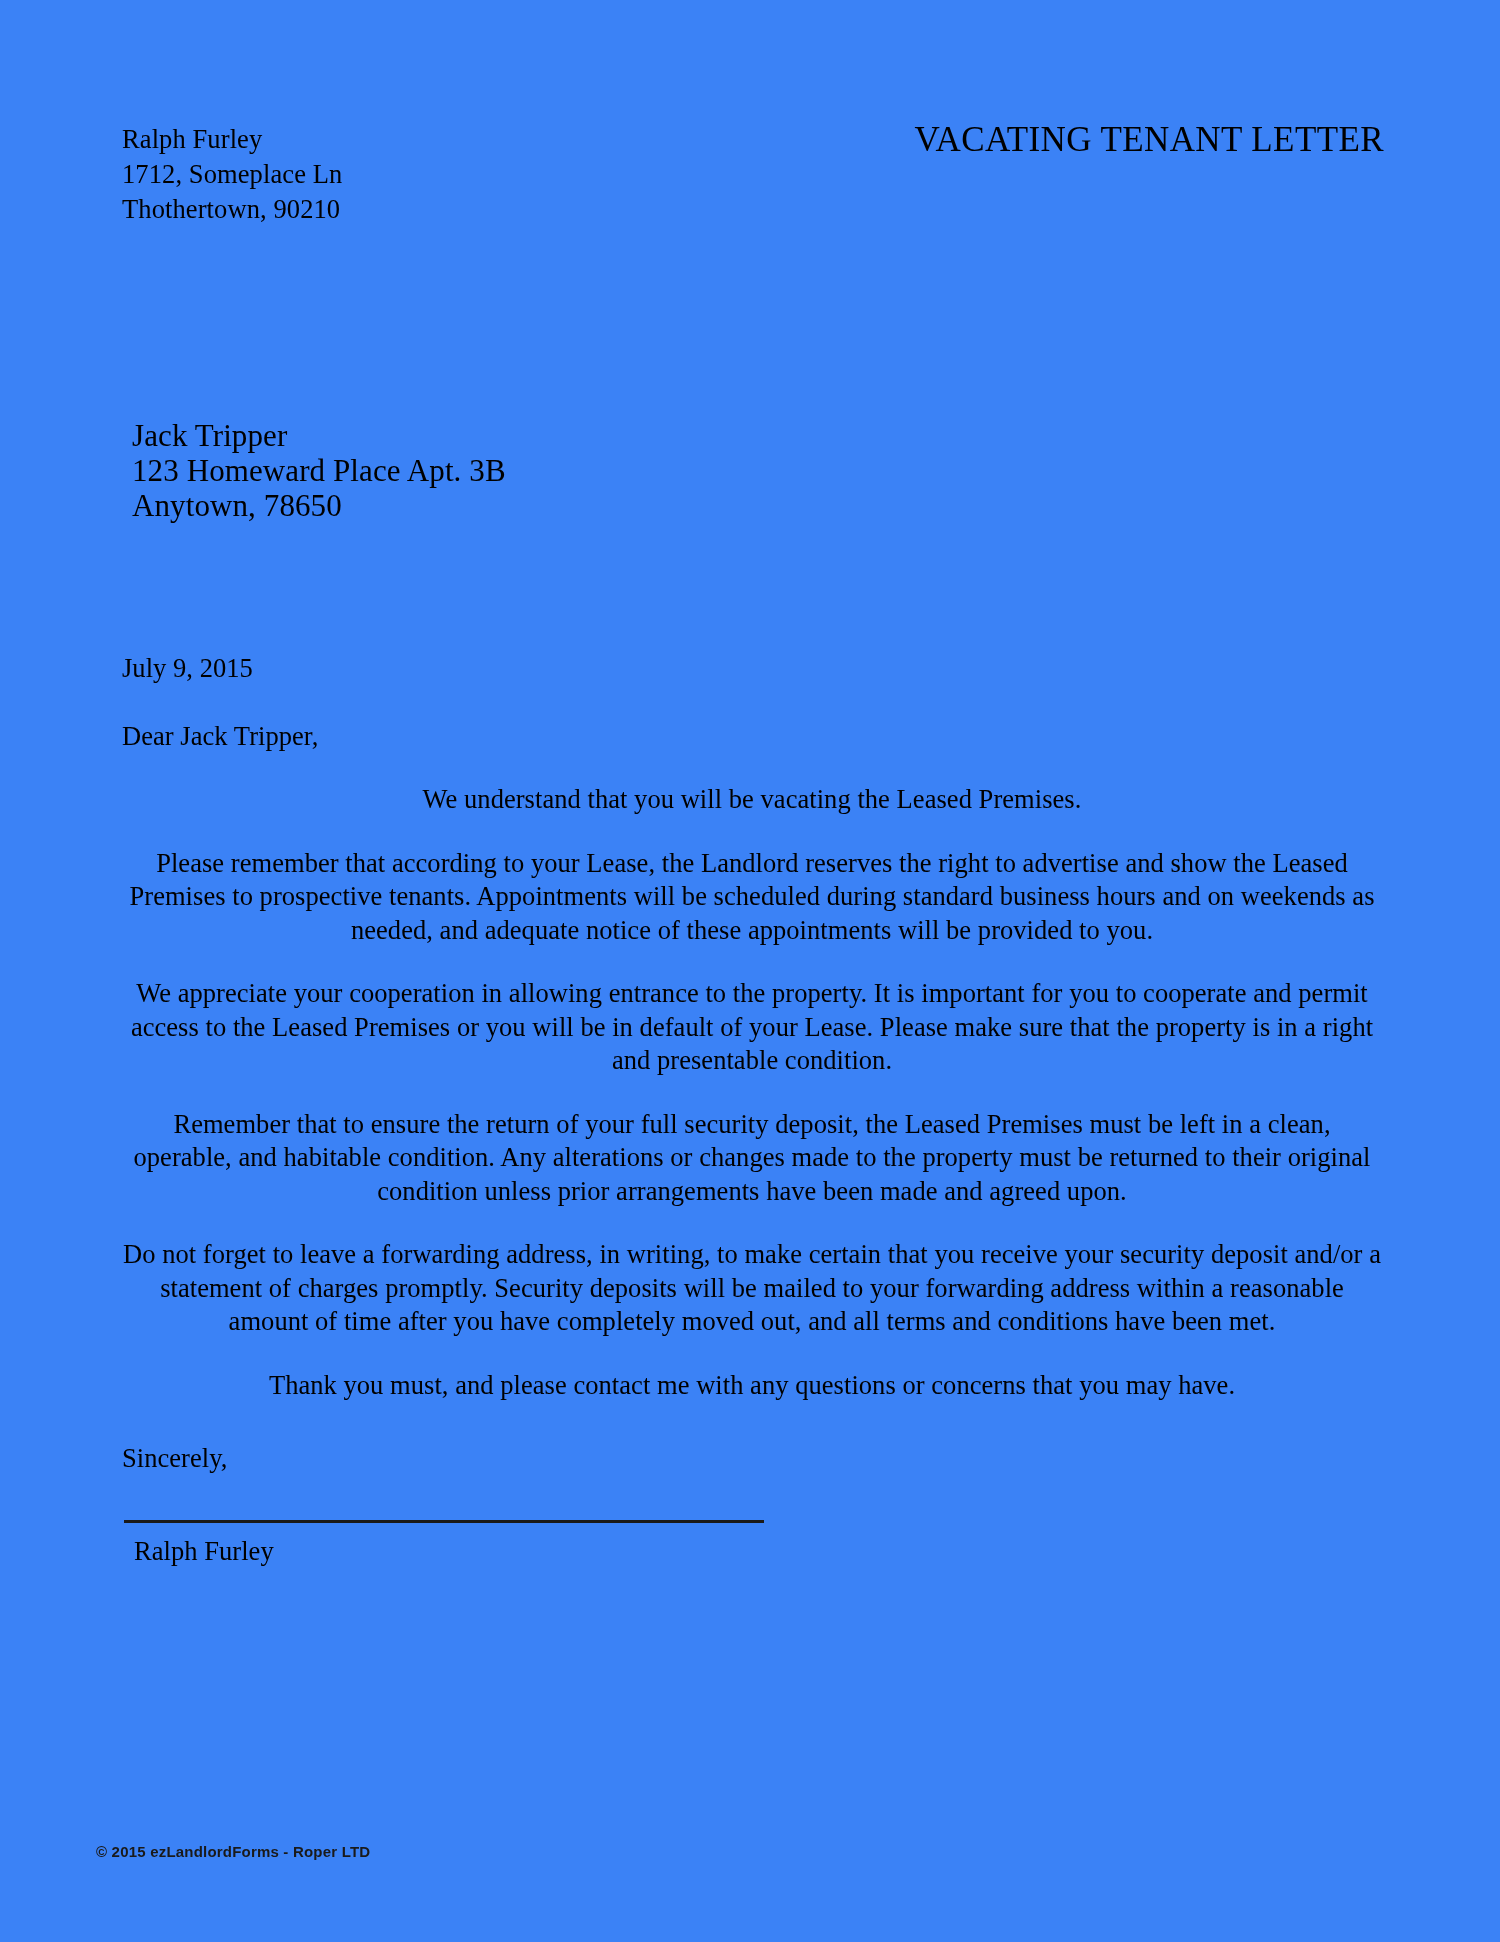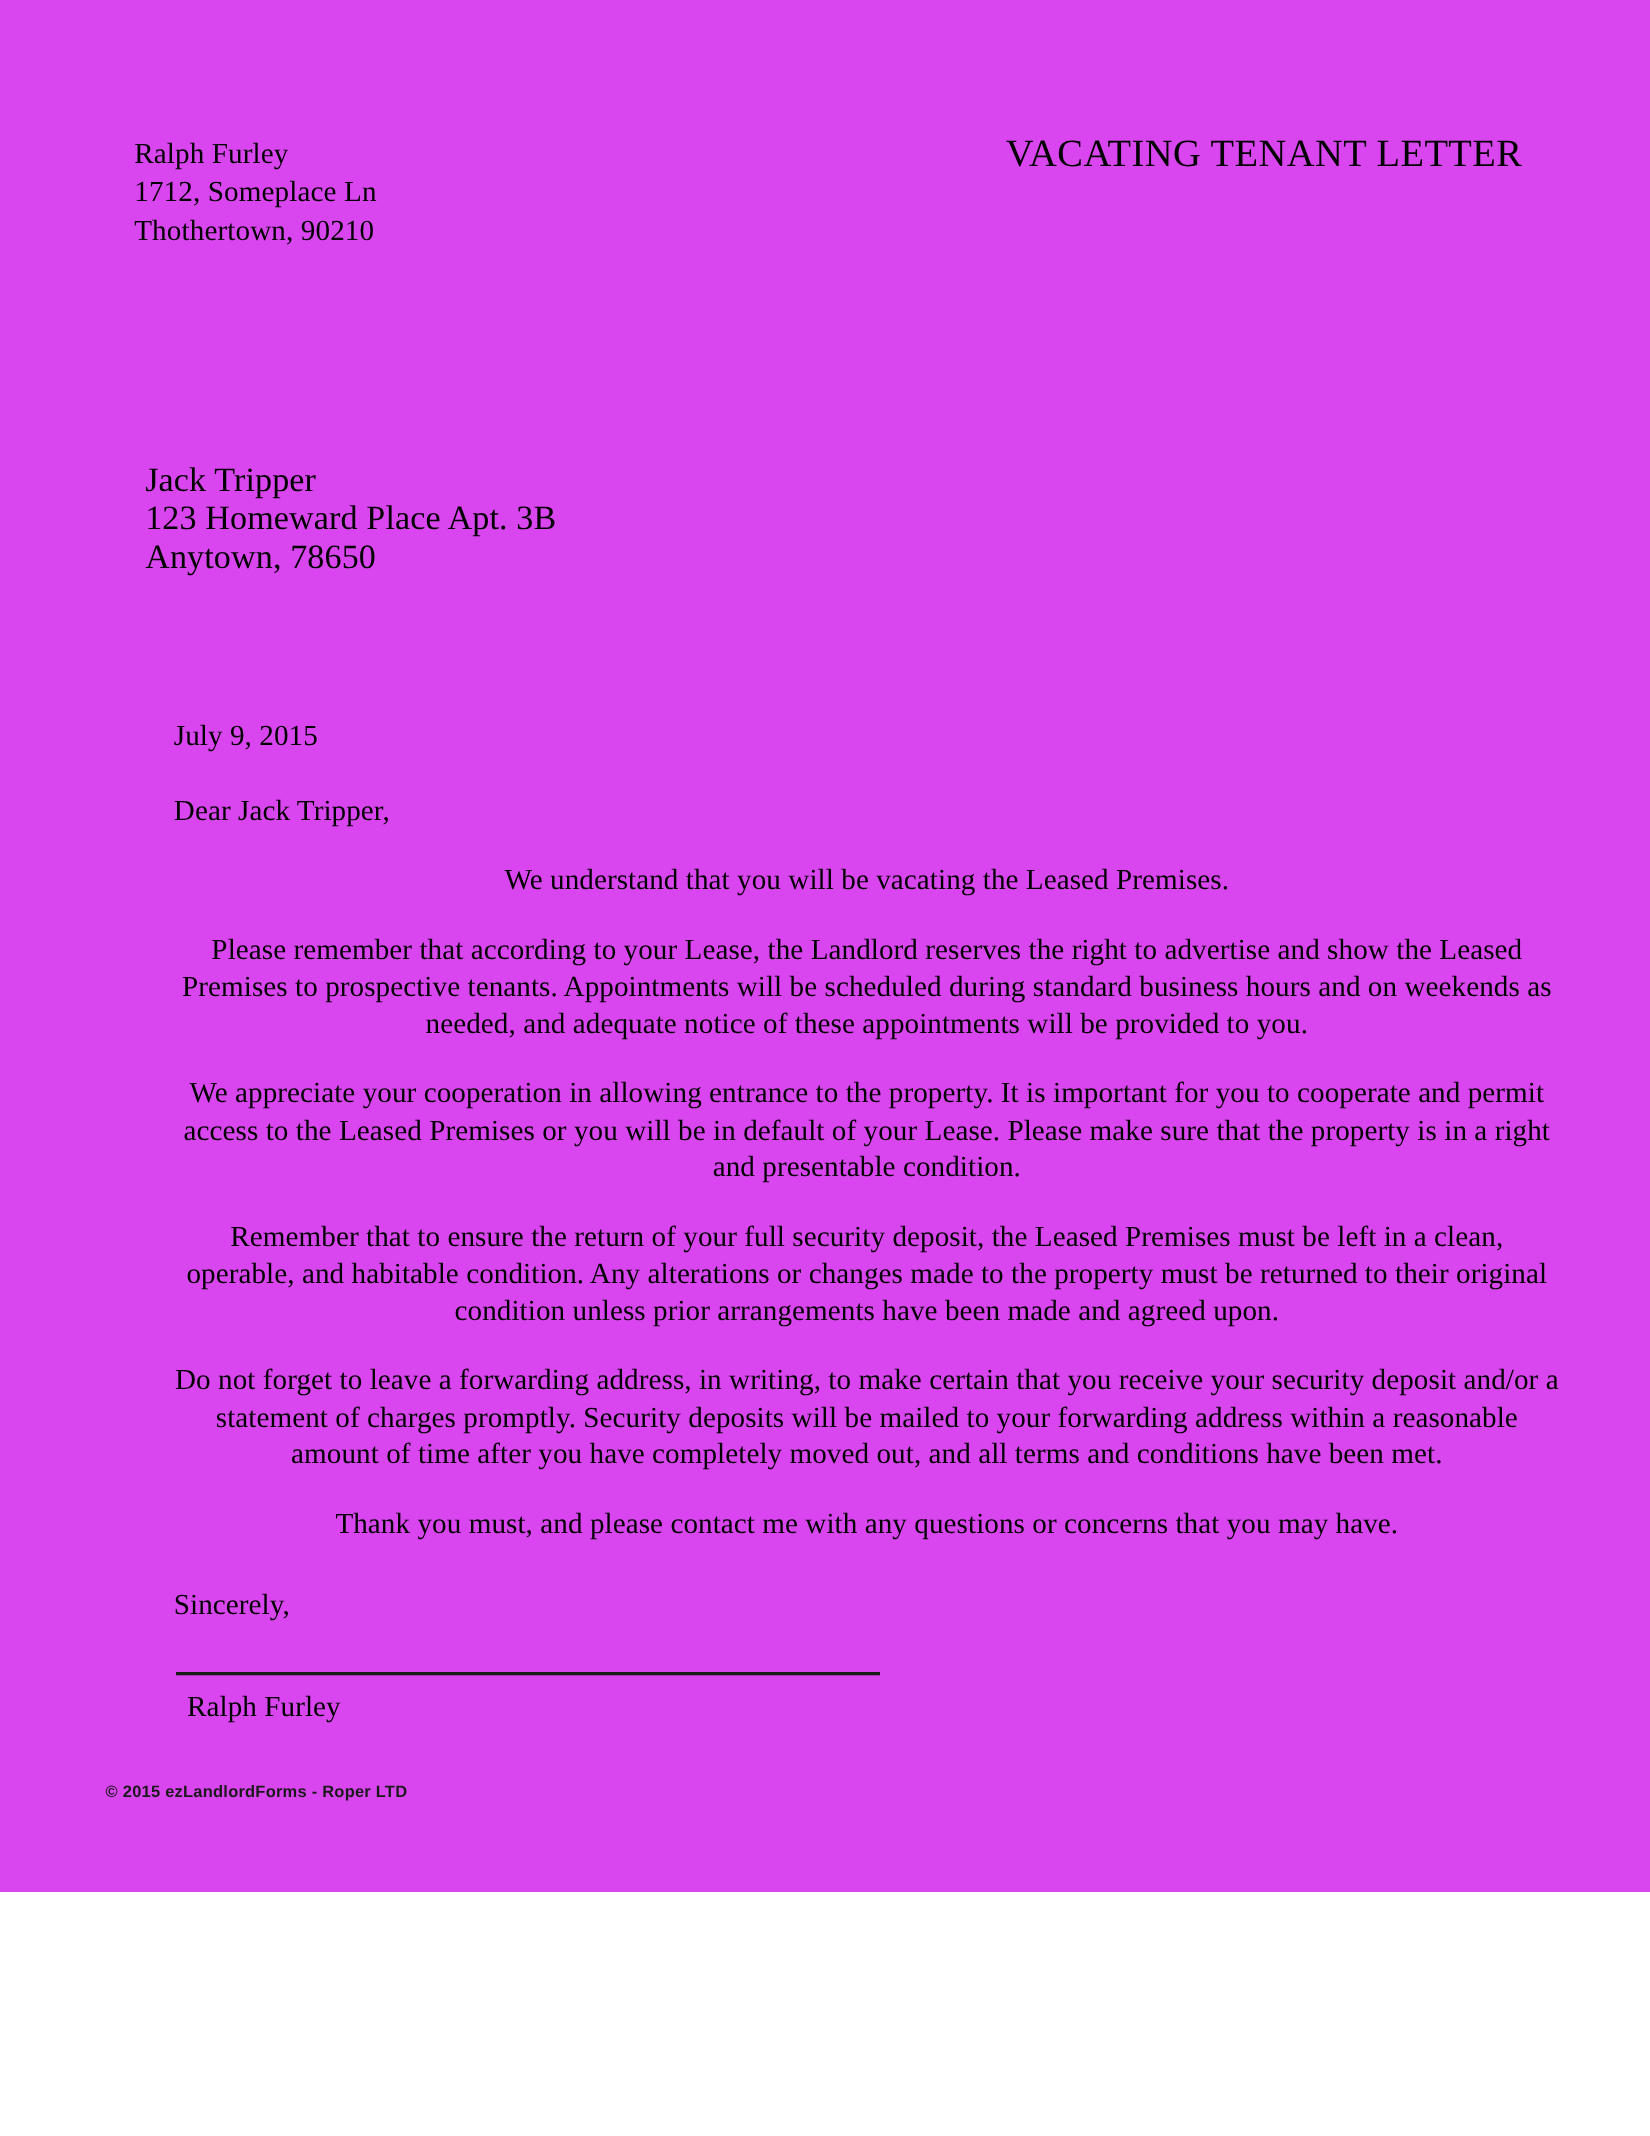--- a/index.html
+++ b/index.html
@@ -8,23 +8,23 @@
     background: #ffffff;
   }
   body {
     font-family: "Liberation Serif", "DejaVu Serif", serif;
     color: #000000;
     -webkit-font-smoothing: antialiased;
   }
   .page {
     position: relative;
     width: 1500px;
-    height: 1720px;
+    height: 1942px;
     margin: 0 auto;
-    background: #d946ef;
+    background: #3b82f6;
     box-sizing: border-box;
     overflow: hidden;
   }
 
   
   .header {
     position: absolute;
     left: 0;
     top: 0;
     width: 1500px;
@@ -66,21 +66,20 @@
 
   
   .letter-body {
     position: absolute;
     left: 122px;
     top: 652px;
     width: 1260px;
     font-size: 26.5px;
     line-height: 33.5px;
     letter-spacing: 0.05px;
-    margin-left: 36px;
   }
   .date-line {
     margin: 0 0 34px 0;
   }
   .salutation {
     margin: 0 0 30px 0;
   }
   .para {
     margin: 0 0 30px 0;
     text-align: center;

